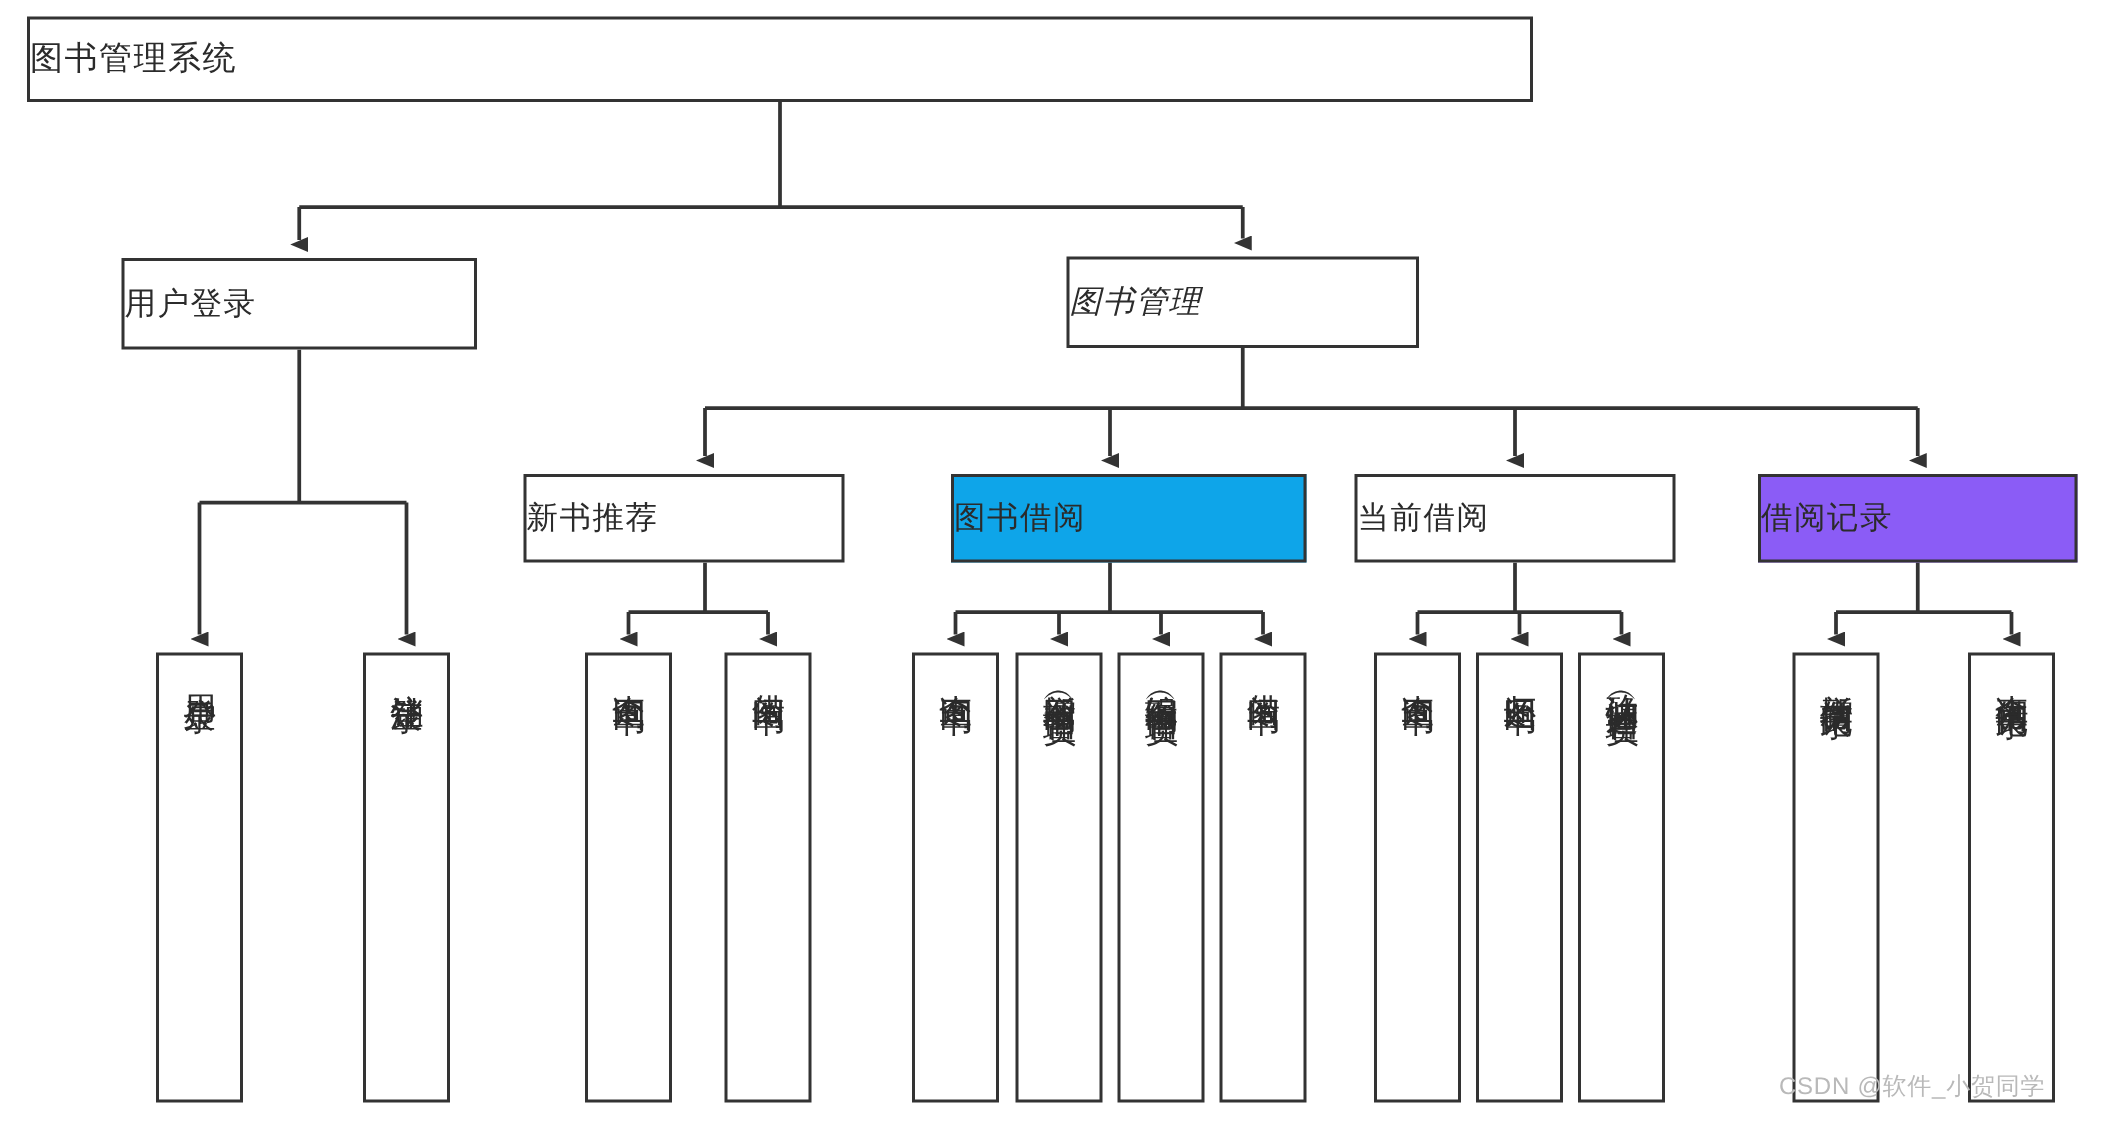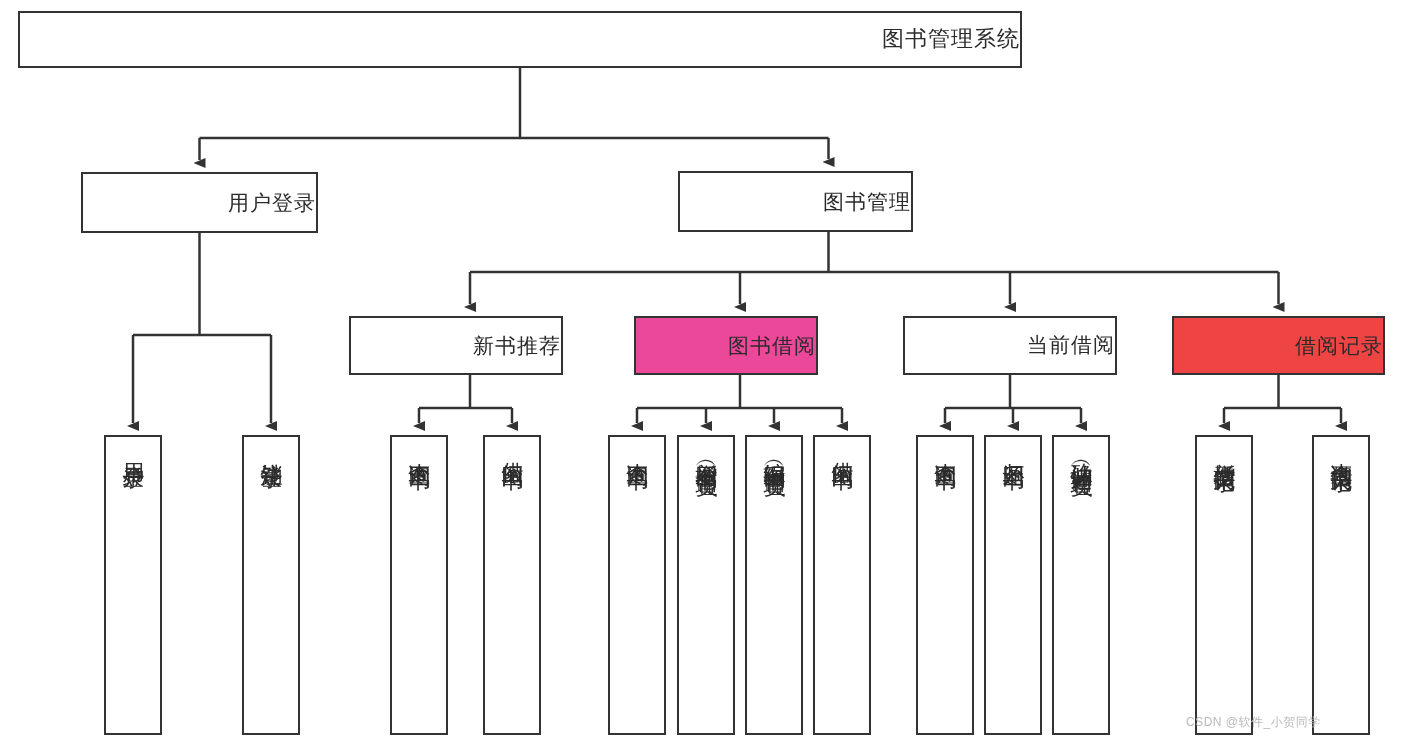--- a/index.html
+++ b/index.html
@@ -26,21 +26,21 @@
     height: 747px;
     pointer-events: none;
   }
   .node {
     position: absolute;
     box-sizing: border-box;
     background: #ffffff;
     border: 2px solid #333333;
     display: flex;
     align-items: center;
-    justify-content: flex-end;
+    justify-content: flex-start;
     color: #2b2b2b;
   }
   .node.horiz .node-label {
     font-size: 21px;
     line-height: 1.1;
     letter-spacing: 1px;
     white-space: nowrap;
   }
   .node.vert {
     align-items: flex-start;
@@ -55,21 +55,21 @@
     letter-spacing: 2px;
     white-space: nowrap;
   }
   .node.root .node-label {
     font-size: 22px;
   }
   .watermark {
     position: absolute;
     left: 1186px;
     top: 714px;
-    font-size: 12px;
+    font-size: 16px;
     color: #b9b9b9;
     letter-spacing: 0.5px;
     white-space: nowrap;
   }
 </style>
 </head>
 <body>
 
 <div id="canvas">
 
@@ -116,33 +116,33 @@
       </g>
   </svg>
 
   <div id="node-layer">
       <div class="node horiz root" style="left: 18px; top: 11px; width: 1004px; height: 57px; border-color: rgb(51, 51, 51); background: rgb(255, 255, 255);">
         <span class="node-label">图书管理系统</span>
       </div>
       <div class="node horiz" style="left: 81px; top: 172px; width: 237px; height: 61px; border-color: rgb(51, 51, 51); background: rgb(255, 255, 255);">
         <span class="node-label">用户登录</span>
       </div>
-      <div class="node horiz" style="left: 678px; top: 171px; width: 235px; height: 61px; border-color: rgb(51, 51, 51); background: rgb(255, 255, 255);">
+      <div class="node horiz" style="left: 711px; top: 171px; width: 235px; height: 61px; border-color: rgb(51, 51, 51); background: rgb(255, 255, 255); font-style: italic;">
         <span class="node-label">图书管理</span>
       </div>
       <div class="node horiz" style="left: 349px; top: 316px; width: 214px; height: 59px; border-color: rgb(51, 51, 51); background: rgb(255, 255, 255);">
         <span class="node-label">新书推荐</span>
       </div>
-      <div class="node horiz" style="left: 634px; top: 316px; width: 184px; height: 59px; border-color: rgb(51, 51, 51); background: #ec4899;">
+      <div class="node horiz" style="left: 634px; top: 316px; width: 237px; height: 59px; border-color: rgb(51, 51, 51); background: #0ea5e9;">
         <span class="node-label">图书借阅</span>
       </div>
       <div class="node horiz" style="left: 903px; top: 316px; width: 214px; height: 59px; border-color: rgb(51, 51, 51); background: rgb(255, 255, 255); font-family: Liberation Serif, serif;">
         <span class="node-label">当前借阅</span>
       </div>
-      <div class="node horiz" style="left: 1172px; top: 316px; width: 213px; height: 59px; border-color: rgb(51, 51, 51); background: #ef4444;">
+      <div class="node horiz" style="left: 1172px; top: 316px; width: 213px; height: 59px; border-color: rgb(51, 51, 51); background: #8b5cf6;">
         <span class="node-label">借阅记录</span>
       </div>
       <div class="node vert" style="left: 104px; top: 435px; width: 58px; height: 300px; border-color: rgb(51, 51, 51); background: rgb(255, 255, 255);">
         <span class="node-label">用户登录</span>
       </div>
       <div class="node vert" style="left: 242px; top: 435px; width: 58px; height: 300px; border-color: rgb(51, 51, 51); background: rgb(255, 255, 255);">
         <span class="node-label">注销登录</span>
       </div>
       <div class="node vert" style="left: 390px; top: 435px; width: 58px; height: 300px; border-color: rgb(51, 51, 51); background: rgb(255, 255, 255);">
         <span class="node-label">查询图书</span>

